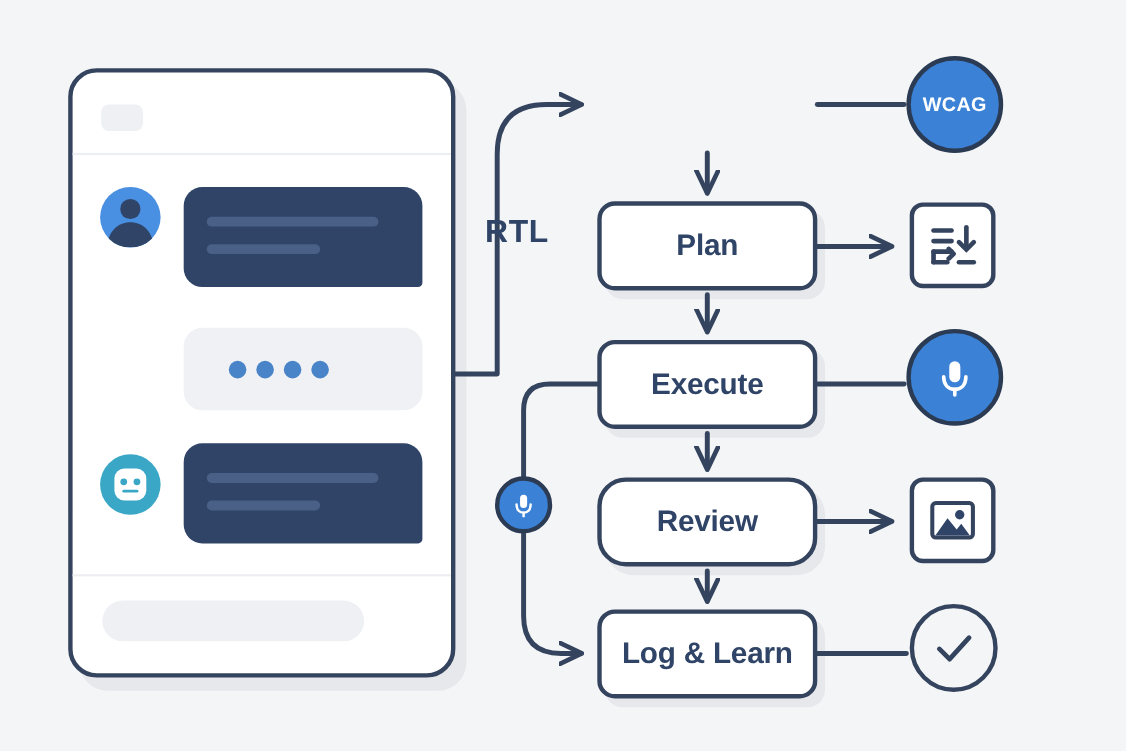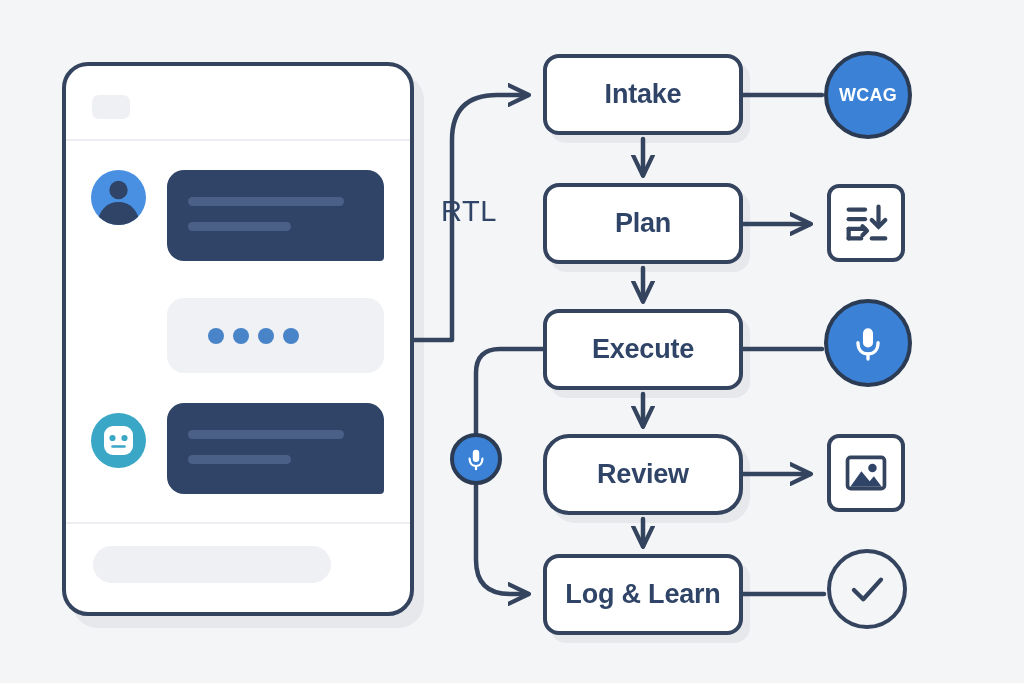--- a/index.html
+++ b/index.html
@@ -83,21 +83,21 @@
     white-space:nowrap;
   }
   .n-intake {left:543px;top:54px;}
   .n-plan   {left:543px;top:183px;}
   .n-exec   {left:543px;top:309px;}
   .n-review {left:543px;top:434px;border-radius:26px;}
   .n-log    {left:543px;top:554px;justify-content:center;}
 
   .rtl-label{
     position:absolute;left:441px;top:195px;
-    color:#2f4467;font-size:29px;font-weight:normal;letter-spacing:0.5px;
+    color:#2f4467;font-size:29px;font-weight:bold;letter-spacing:0.5px;
   }
 
   
   .badge-circle{
     position:absolute;width:88px;height:88px;border-radius:50%;
     background:#3b82d6;border:4px solid #2b3b54;
     box-sizing:border-box;
     display:flex;align-items:center;justify-content:center;
   }
   .badge-circle.wcag{left:824px;top:51px;}
@@ -201,23 +201,20 @@
       <div class="bline l2"></div>
     </div>
 
     <div class="chat-foot">
       <div class="input-pill"></div>
     </div>
   </div>
 
   <div class="rtl-label">RTL</div>
 
-  <div class="node n-intake">
-    <span>Intake</span>
-  </div>
   <div class="node n-plan">
     <span>Plan</span>
   </div>
   <div class="node n-exec">
     <span>Execute</span>
   </div>
   <div class="node n-review">
     <span>Review</span>
   </div>
   <div class="node n-log">

